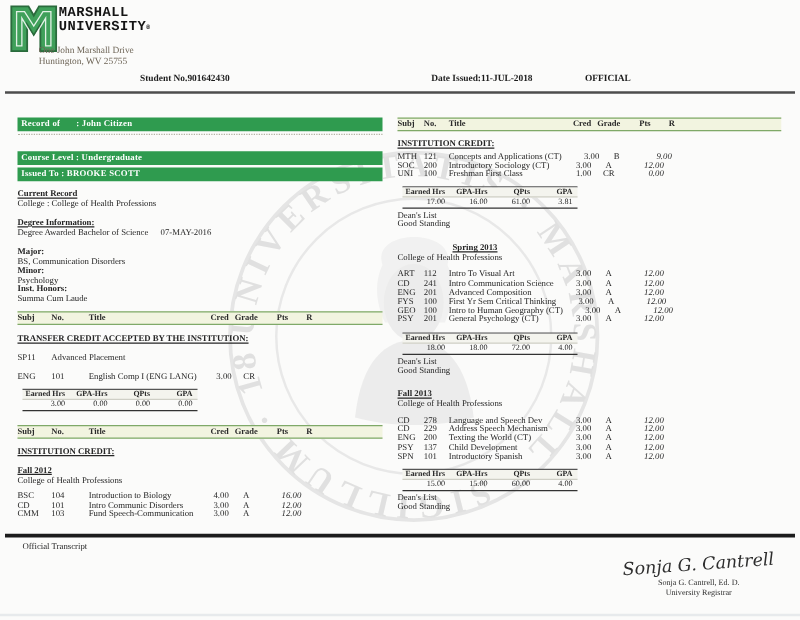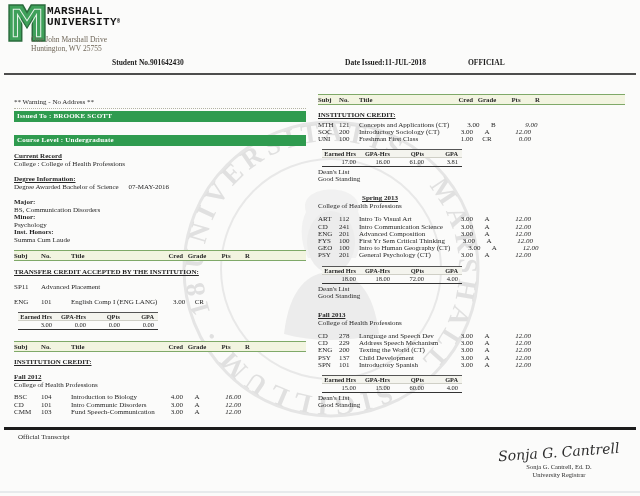--- a/index.html
+++ b/index.html
@@ -99,27 +99,29 @@
 </div>
 
 <div class="abs z hdr-label" style="left:112px; top:58px;">Student No.901642430</div>
 <div class="abs z hdr-label" style="left:345px; top:58px;">Date Issued:11-JUL-2018</div>
 <div class="abs z hdr-label" style="left:468px; top:58px;">OFFICIAL</div>
 
 <div class="abs z rule-top" style="left:4px; right:4px; top:73px;"></div>
 
 <div class="col col-left">
 
-
-  <div class="warning">** Warning - No Address **</div>
+  <div class="banner">
+    <span class="lbl">Record of</span><span>: John Citizen</span>
+  </div>
+
   <div class="dotted"></div>
 
+  <div class="banner" style="margin-top:13px;">Course Level : Undergraduate</div>
+
   <div class="banner" style="margin-top:2px;">Issued To : BROOKE SCOTT</div>
-
-  <div class="banner" style="margin-top:13px;">Course Level : Undergraduate</div>
 
   <div class="info h-ul" style="margin-top:7px;">Current Record</div>
   <div class="info">College : College of Health Professions</div>
 
   <div class="info h-ul" style="margin-top:8px;">Degree Information:</div>
   <div class="info">
     <span>Degree Awarded Bachelor of Science</span>
     <span style="margin-left:8px;">07-MAY-2016</span>
   </div>
 

